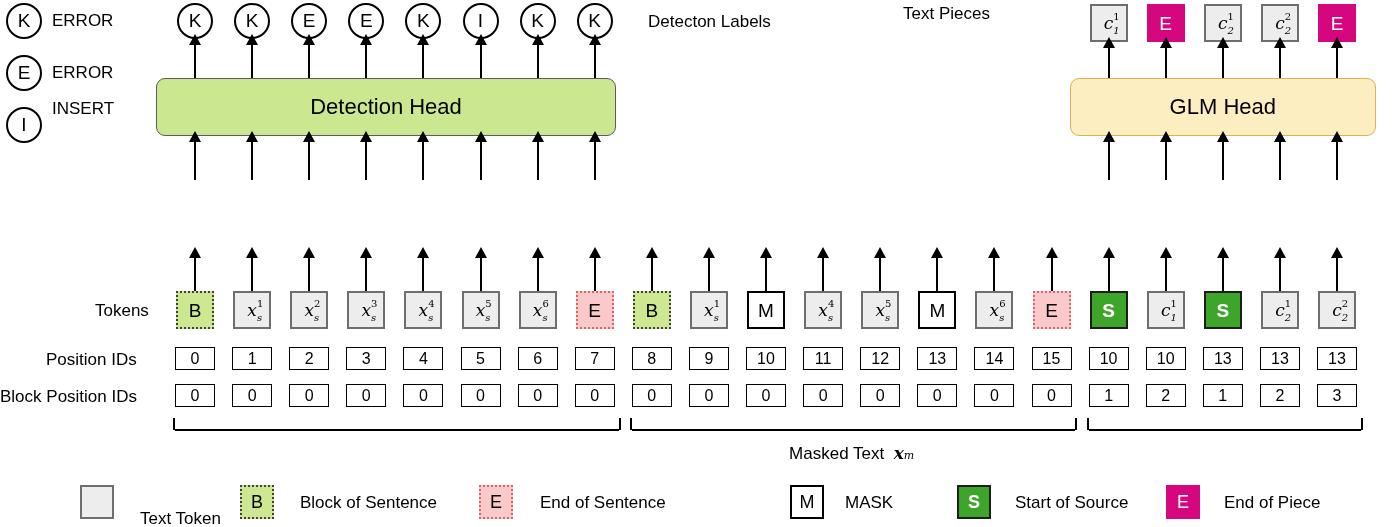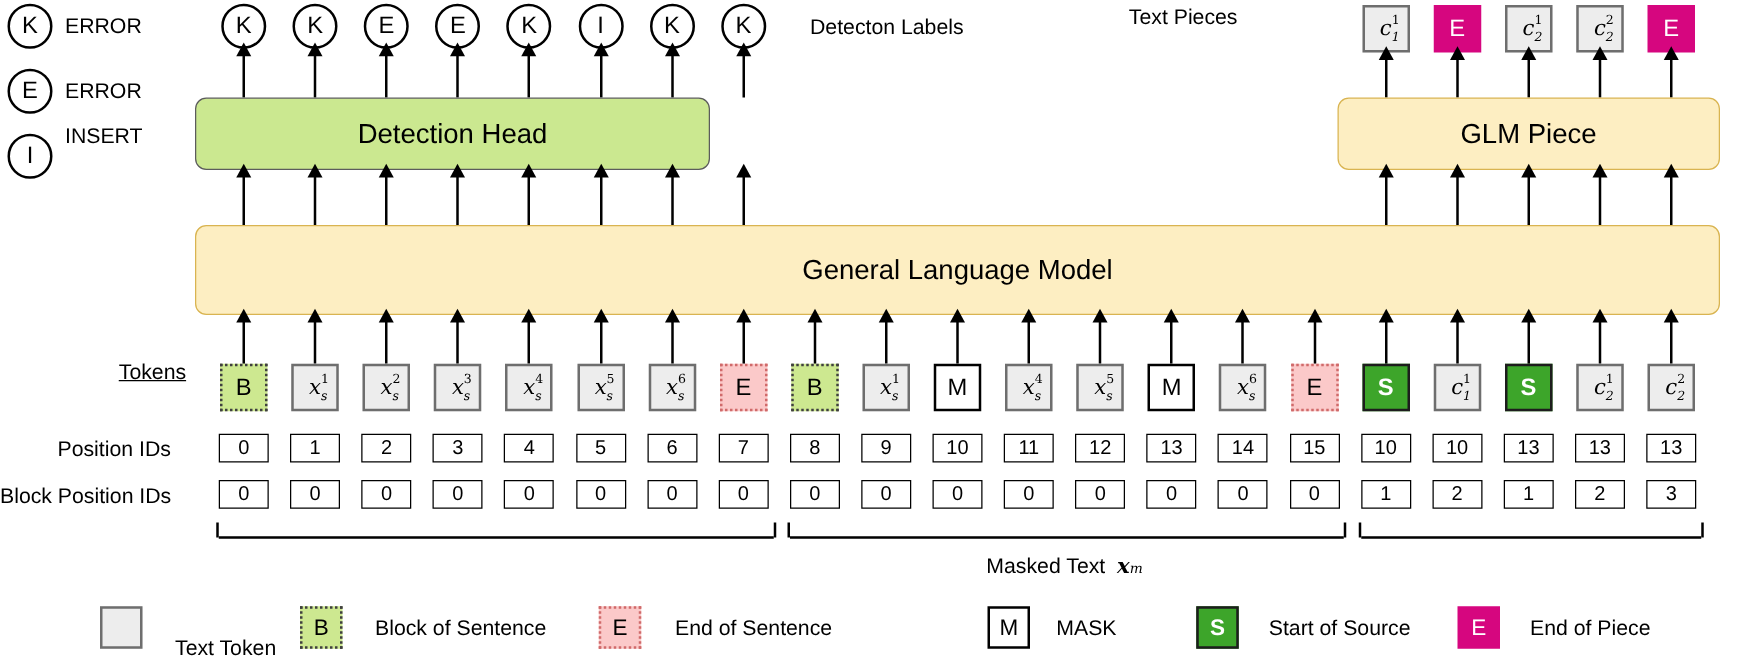--- a/index.html
+++ b/index.html
@@ -122,21 +122,21 @@
     <div class="arrow" style="left: 365.3px; top: 43px; height: 35px;"></div>
     <div class="circ" style="left: 405.4px; top: 3px;">K</div>
     <div class="arrow" style="left: 422.4px; top: 43px; height: 35px;"></div>
     <div class="circ" style="left: 462.5px; top: 3px;">I</div>
     <div class="arrow" style="left: 479.5px; top: 43px; height: 35px;"></div>
     <div class="circ" style="left: 519.6px; top: 3px;">K</div>
     <div class="arrow" style="left: 536.6px; top: 43px; height: 35px;"></div>
     <div class="circ" style="left: 576.7px; top: 3px;">K</div>
     <div class="arrow" style="left: 593.7px; top: 43px; height: 35px;"></div>
     <div class="lbl" style="left: 648px; top: 12px;">Detecton Labels</div>
-    <div class="module det" style="left: 156px; top: 78px; width: 412px; height: 58px;">Detection Head</div>
+    <div class="module det" style="left: 156px; top: 78px; width: 460px; height: 58px;">Detection Head</div>
     <div class="arrow" style="left: 194px; top: 140px; height: 40px;"></div>
     <div class="arrow" style="left: 251.1px; top: 140px; height: 40px;"></div>
     <div class="arrow" style="left: 308.2px; top: 140px; height: 40px;"></div>
     <div class="arrow" style="left: 365.3px; top: 140px; height: 40px;"></div>
     <div class="arrow" style="left: 422.4px; top: 140px; height: 40px;"></div>
     <div class="arrow" style="left: 479.5px; top: 140px; height: 40px;"></div>
     <div class="arrow" style="left: 536.6px; top: 140px; height: 40px;"></div>
     <div class="arrow" style="left: 593.7px; top: 140px; height: 40px;"></div>
     <div class="tok text" style="left: 1089.6px; top: 4px;">
       <span class="mth"><span class="holder">c<sup>1</sup><sub>1</sub></span></span>
@@ -148,27 +148,26 @@
       <span class="mth"><span class="holder">c<sup>1</sup><sub>2</sub></span></span>
     </div>
     <div class="arrow" style="left: 1221.8px; top: 46px; height: 32px;"></div>
     <div class="tok text" style="left: 1260.9px; top: 4px;">
       <span class="mth"><span class="holder">c<sup>2</sup><sub>2</sub></span></span>
     </div>
     <div class="arrow" style="left: 1278.9px; top: 46px; height: 32px;"></div>
     <div class="tok eop" style="left: 1318px; top: 4px;">E</div>
     <div class="arrow" style="left: 1336px; top: 46px; height: 32px;"></div>
     <div class="ttl" style="left: 840px; top: 4px; width: 150px;">Text Pieces</div>
-    <div class="module glm" style="left: 1069.6px; top: 78px; width: 306.4px; height: 58px;">GLM Piece</div>
+    <div class="module glm" style="left: 1069.6px; top: 78px; width: 306.4px; height: 58px;">GLM Head</div>
     <div class="arrow" style="left: 1107.6px; top: 140px; height: 40px;"></div>
     <div class="arrow" style="left: 1164.7px; top: 140px; height: 40px;"></div>
     <div class="arrow" style="left: 1221.8px; top: 140px; height: 40px;"></div>
     <div class="arrow" style="left: 1278.9px; top: 140px; height: 40px;"></div>
     <div class="arrow" style="left: 1336px; top: 140px; height: 40px;"></div>
-    <div class="module core" style="left: 156px; top: 180px; width: 1220px; height: 72px;">General Language Model</div>
     <div class="arrow" style="left: 194px; top: 256px; height: 35px;"></div>
     <div class="arrow" style="left: 251.1px; top: 256px; height: 35px;"></div>
     <div class="arrow" style="left: 308.2px; top: 256px; height: 35px;"></div>
     <div class="arrow" style="left: 365.3px; top: 256px; height: 35px;"></div>
     <div class="arrow" style="left: 422.4px; top: 256px; height: 35px;"></div>
     <div class="arrow" style="left: 479.5px; top: 256px; height: 35px;"></div>
     <div class="arrow" style="left: 536.6px; top: 256px; height: 35px;"></div>
     <div class="arrow" style="left: 593.7px; top: 256px; height: 35px;"></div>
     <div class="arrow" style="left: 650.8px; top: 256px; height: 35px;"></div>
     <div class="arrow" style="left: 707.9px; top: 256px; height: 35px;"></div>
@@ -176,21 +175,21 @@
     <div class="arrow" style="left: 822.1px; top: 256px; height: 35px;"></div>
     <div class="arrow" style="left: 879.2px; top: 256px; height: 35px;"></div>
     <div class="arrow" style="left: 936.3px; top: 256px; height: 35px;"></div>
     <div class="arrow" style="left: 993.4px; top: 256px; height: 35px;"></div>
     <div class="arrow" style="left: 1050.5px; top: 256px; height: 35px;"></div>
     <div class="arrow" style="left: 1107.6px; top: 256px; height: 35px;"></div>
     <div class="arrow" style="left: 1164.7px; top: 256px; height: 35px;"></div>
     <div class="arrow" style="left: 1221.8px; top: 256px; height: 35px;"></div>
     <div class="arrow" style="left: 1278.9px; top: 256px; height: 35px;"></div>
     <div class="arrow" style="left: 1336px; top: 256px; height: 35px;"></div>
-    <div class="lbl" style="left: 95px; top: 288px; text-decoration: underline;">Tokens</div>
+    <div class="lbl" style="left: 95px; top: 301px;">Tokens</div>
     <div class="tok bos" style="left: 176px; top: 291px;">B</div>
     <div class="tok text" style="left: 233.1px; top: 291px;">
       <span class="mth"><span class="holder">x<sup>1</sup><sub>s</sub></span></span>
     </div>
     <div class="tok text" style="left: 290.2px; top: 291px;">
       <span class="mth"><span class="holder">x<sup>2</sup><sub>s</sub></span></span>
     </div>
     <div class="tok text" style="left: 347.3px; top: 291px;">
       <span class="mth"><span class="holder">x<sup>3</sup><sub>s</sub></span></span>
     </div>

